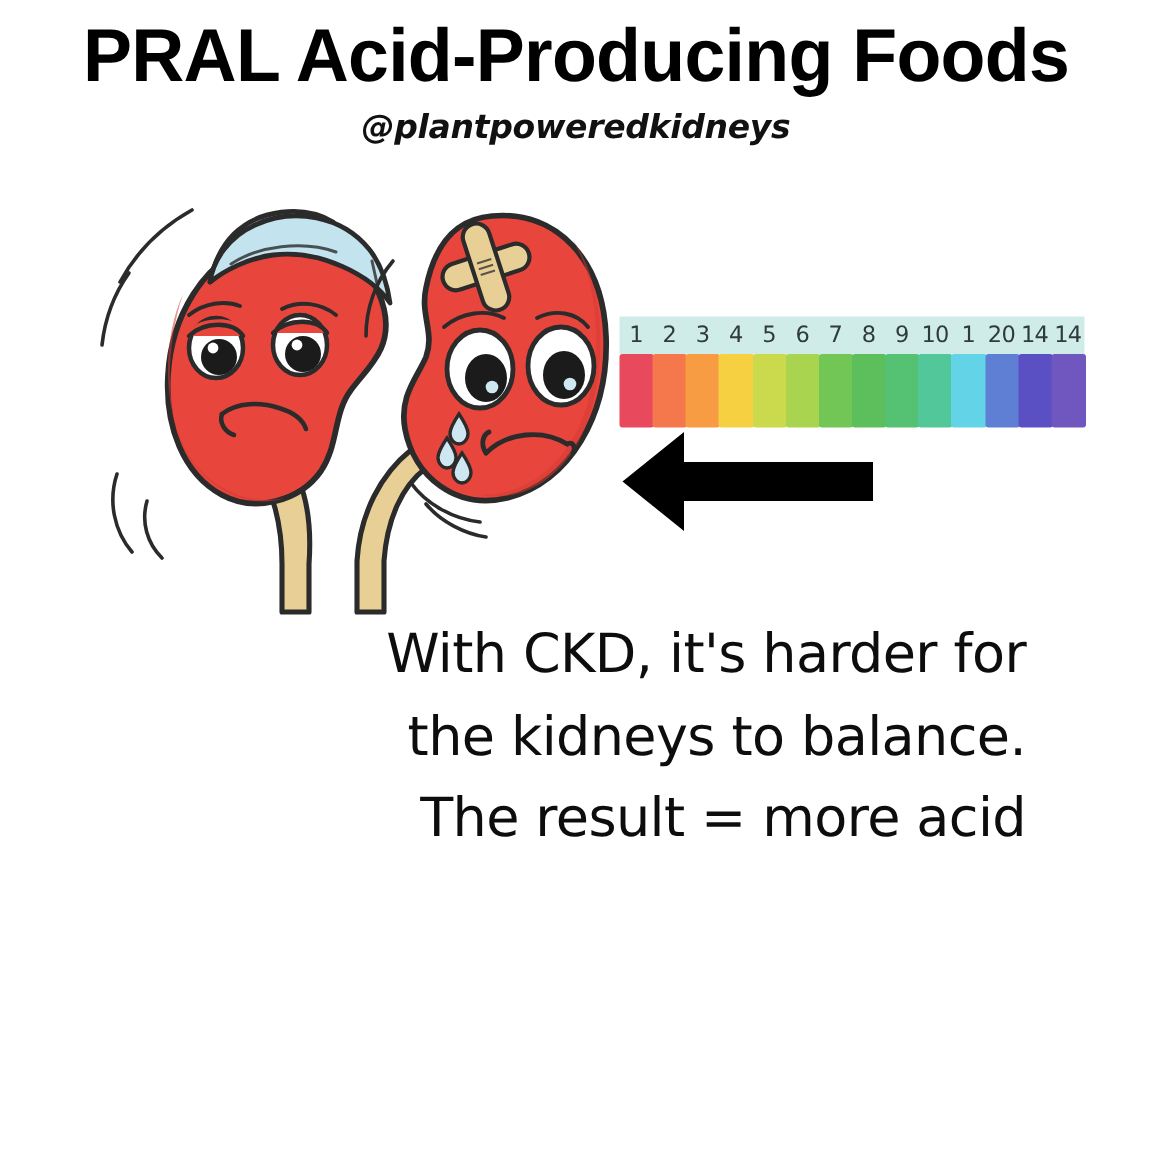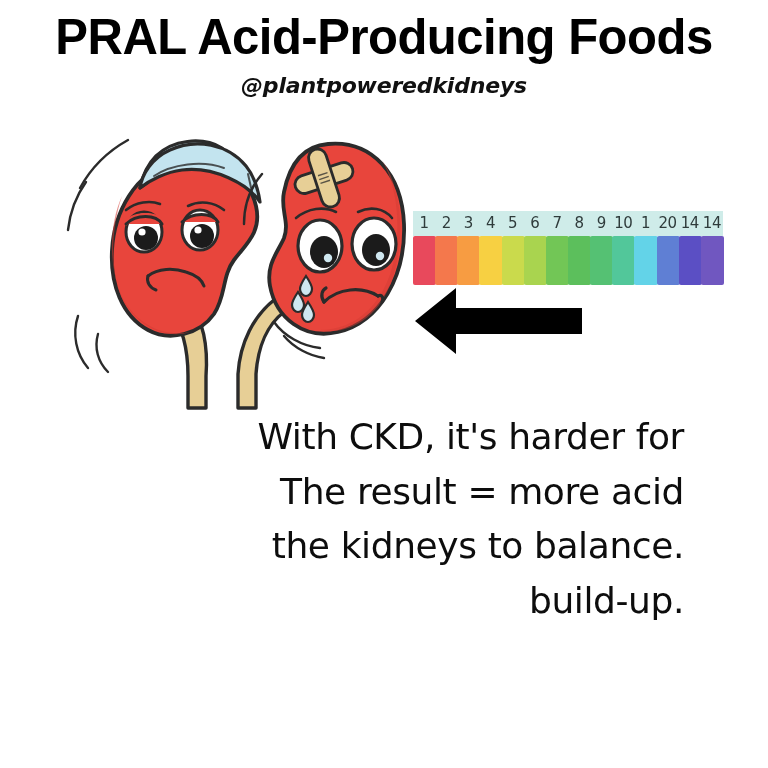--- a/index.html
+++ b/index.html
@@ -267,18 +267,17 @@
   </div>
 
   <div class="arrow-wrap">
     <svg width="172" height="70" viewBox="0 0 172 70" xmlns="http://www.w3.org/2000/svg">
       <polygon points="3,35 44,2 44,22 170,22 170,48 44,48 44,68" fill="#000000"></polygon>
     </svg>
   </div>
 
   <div class="body-text">
     <span class="body-line">With CKD, it's harder for</span>
+    <span class="body-line">the kidneys to balance.</span>
     <span class="body-line">The result = more acid</span>
-    <span class="body-line">the kidneys to balance.</span>
-    <span class="body-line">build-up.</span>
   </div>
 
 </div>
 
 </body></html>

